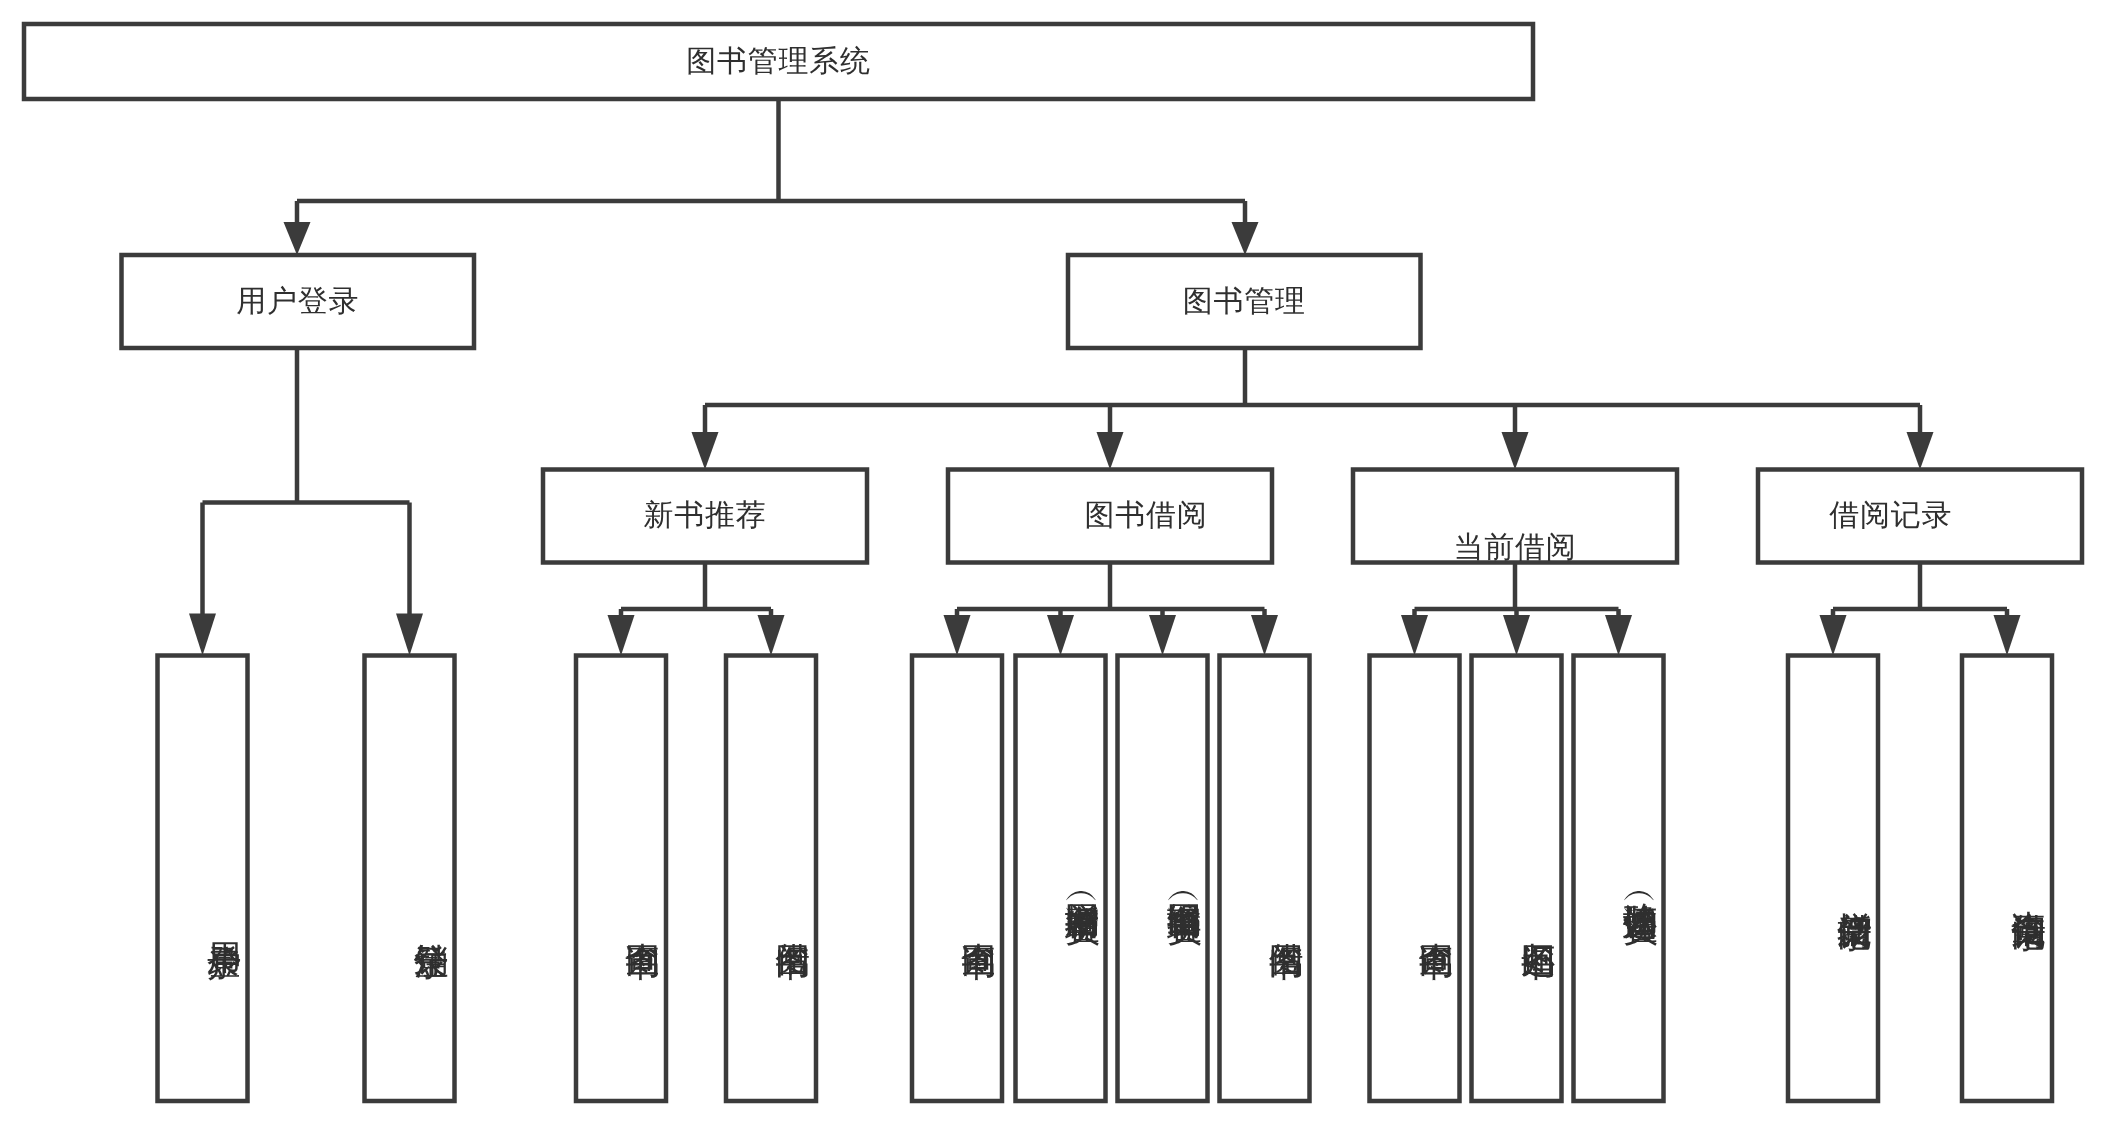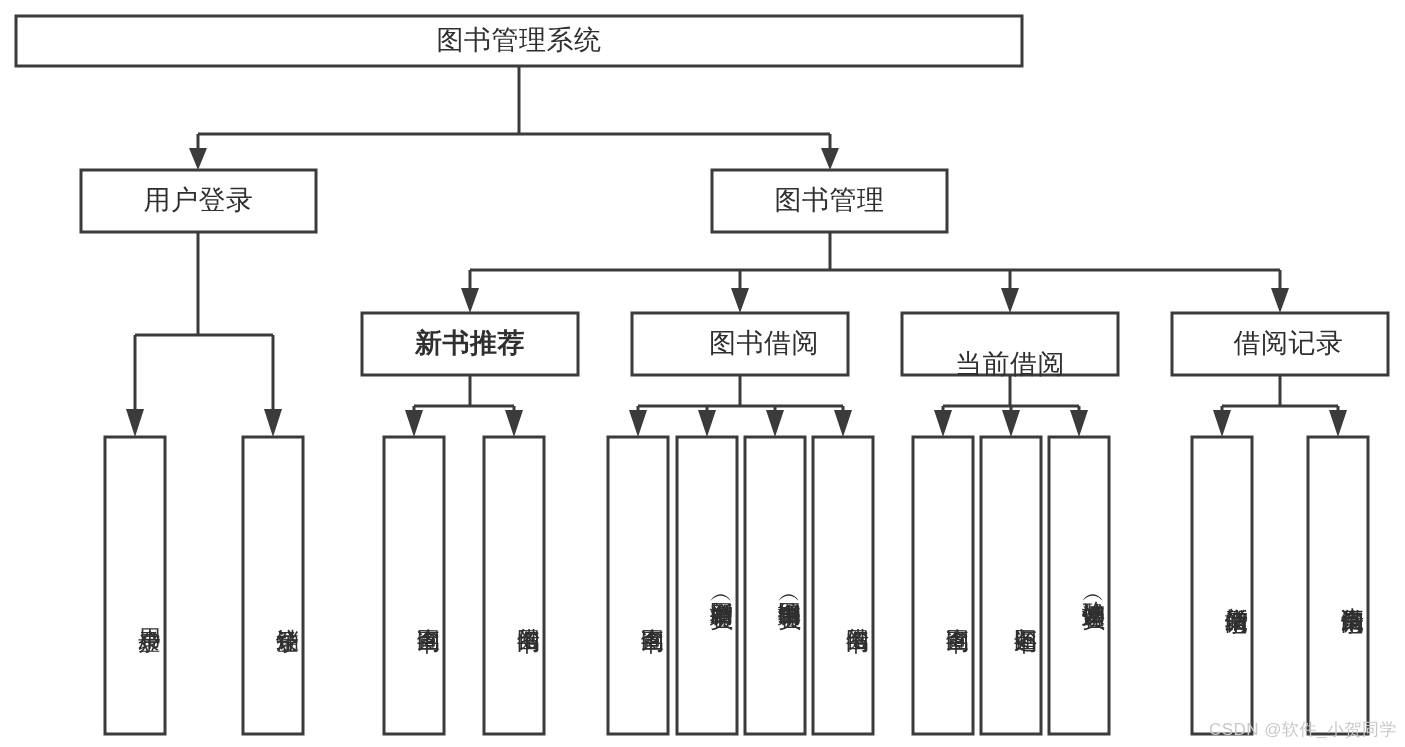--- a/index.html
+++ b/index.html
@@ -41,21 +41,21 @@
   .arrow-head {
     fill: #3b3b3b;
     stroke: none;
   }
   .node-label-h {
     position: absolute;
     display: flex;
     align-items: center;
     justify-content: center;
     color: #2f2f2f;
-    font-size: 27px;
+    font-size: 20px;
     line-height: 1.15;
     letter-spacing: 0.5px;
     white-space: nowrap;
     pointer-events: none;
   }
   .node-label-v {
     position: absolute;
     display: flex;
     align-items: flex-start;
     justify-content: center;
@@ -178,27 +178,27 @@
       <rect class="node-box" x="1308" y="437" width="60" height="297"></rect>
     </g>
   </svg>
 
   <div class="node-label-h" style="left:16px; top:16px; width:1006px; height:50px;">图书管理系统</div>
 
   <div class="node-label-h" style="left:81px; top:170px; width:235px; height:62px;">用户登录</div>
 
   <div class="node-label-h" style="left:712px; top:170px; width:235px; height:62px;">图书管理</div>
 
-  <div class="node-label-h" style="left:362px; top:313px; width:216px; height:62px;font-weight:bold;">新书推荐</div>
+  <div class="node-label-h" style="left:362px; top:313px; width:216px; height:62px;">新书推荐</div>
 
   <div class="node-label-h" style="left:632px; top:313px; width:216px; height:62px;padding-left:24px;">图书借阅</div>
 
   <div class="node-label-h" style="left:902px; top:313px; width:216px; height:62px;margin-top:21px;">当前借阅</div>
 
-  <div class="node-label-h" style="left:1172px; top:313px; width:177px; height:62px;margin-left:28px;">借阅记录</div>
+  <div class="node-label-h" style="left:1172px; top:313px; width:177px; height:62px;">借阅记录</div>
 
   <div class="node-label-v" style="left:105px; top:512px; width:60px; height:200px;">用户登录</div>
 
   <div class="node-label-v" style="left:243px; top:512px; width:60px; height:200px;">注销登录</div>
 
   <div class="node-label-v" style="left:384px; top:512px; width:60px; height:200px;">查询图书</div>
 
   <div class="node-label-v" style="left:484px; top:512px; width:60px; height:200px;">借阅图书</div>
 
   <div class="node-label-v" style="left:608px; top:512px; width:60px; height:200px;">查询图书</div>
@@ -212,15 +212,14 @@
   <div class="node-label-v" style="left:913px; top:512px; width:60px; height:200px;">查询图书</div>
 
   <div class="node-label-v" style="left:981px; top:512px; width:60px; height:200px;">归还图书</div>
 
   <div class="node-label-v" style="left:1049px; top:443px; width:60px; height:288px;">确认归还（管理员）</div>
 
   <div class="node-label-v" style="left:1192px; top:467px; width:60px; height:250px;">新增借阅记录</div>
 
   <div class="node-label-v" style="left:1308px; top:467px; width:60px; height:250px;">查询借阅记录</div>
 
-  <div id="watermark">CSDN @软件_小贺同学</div>
 
 </div>
 
 </body></html>

